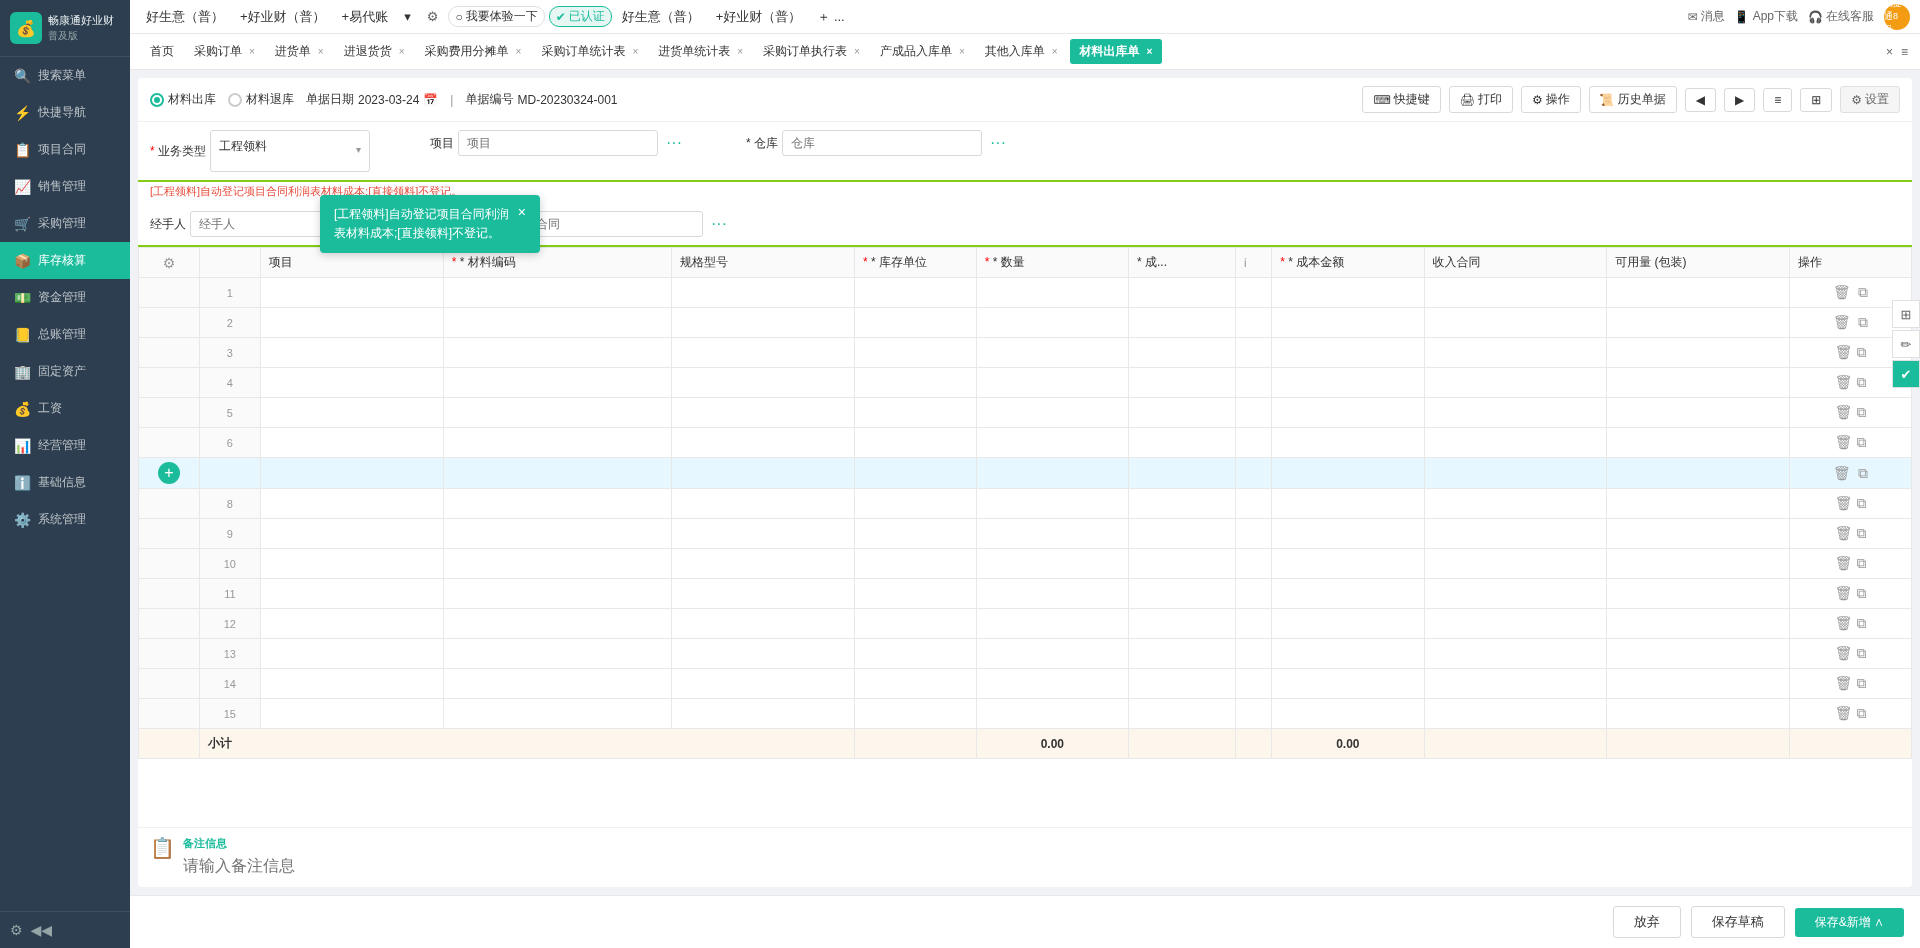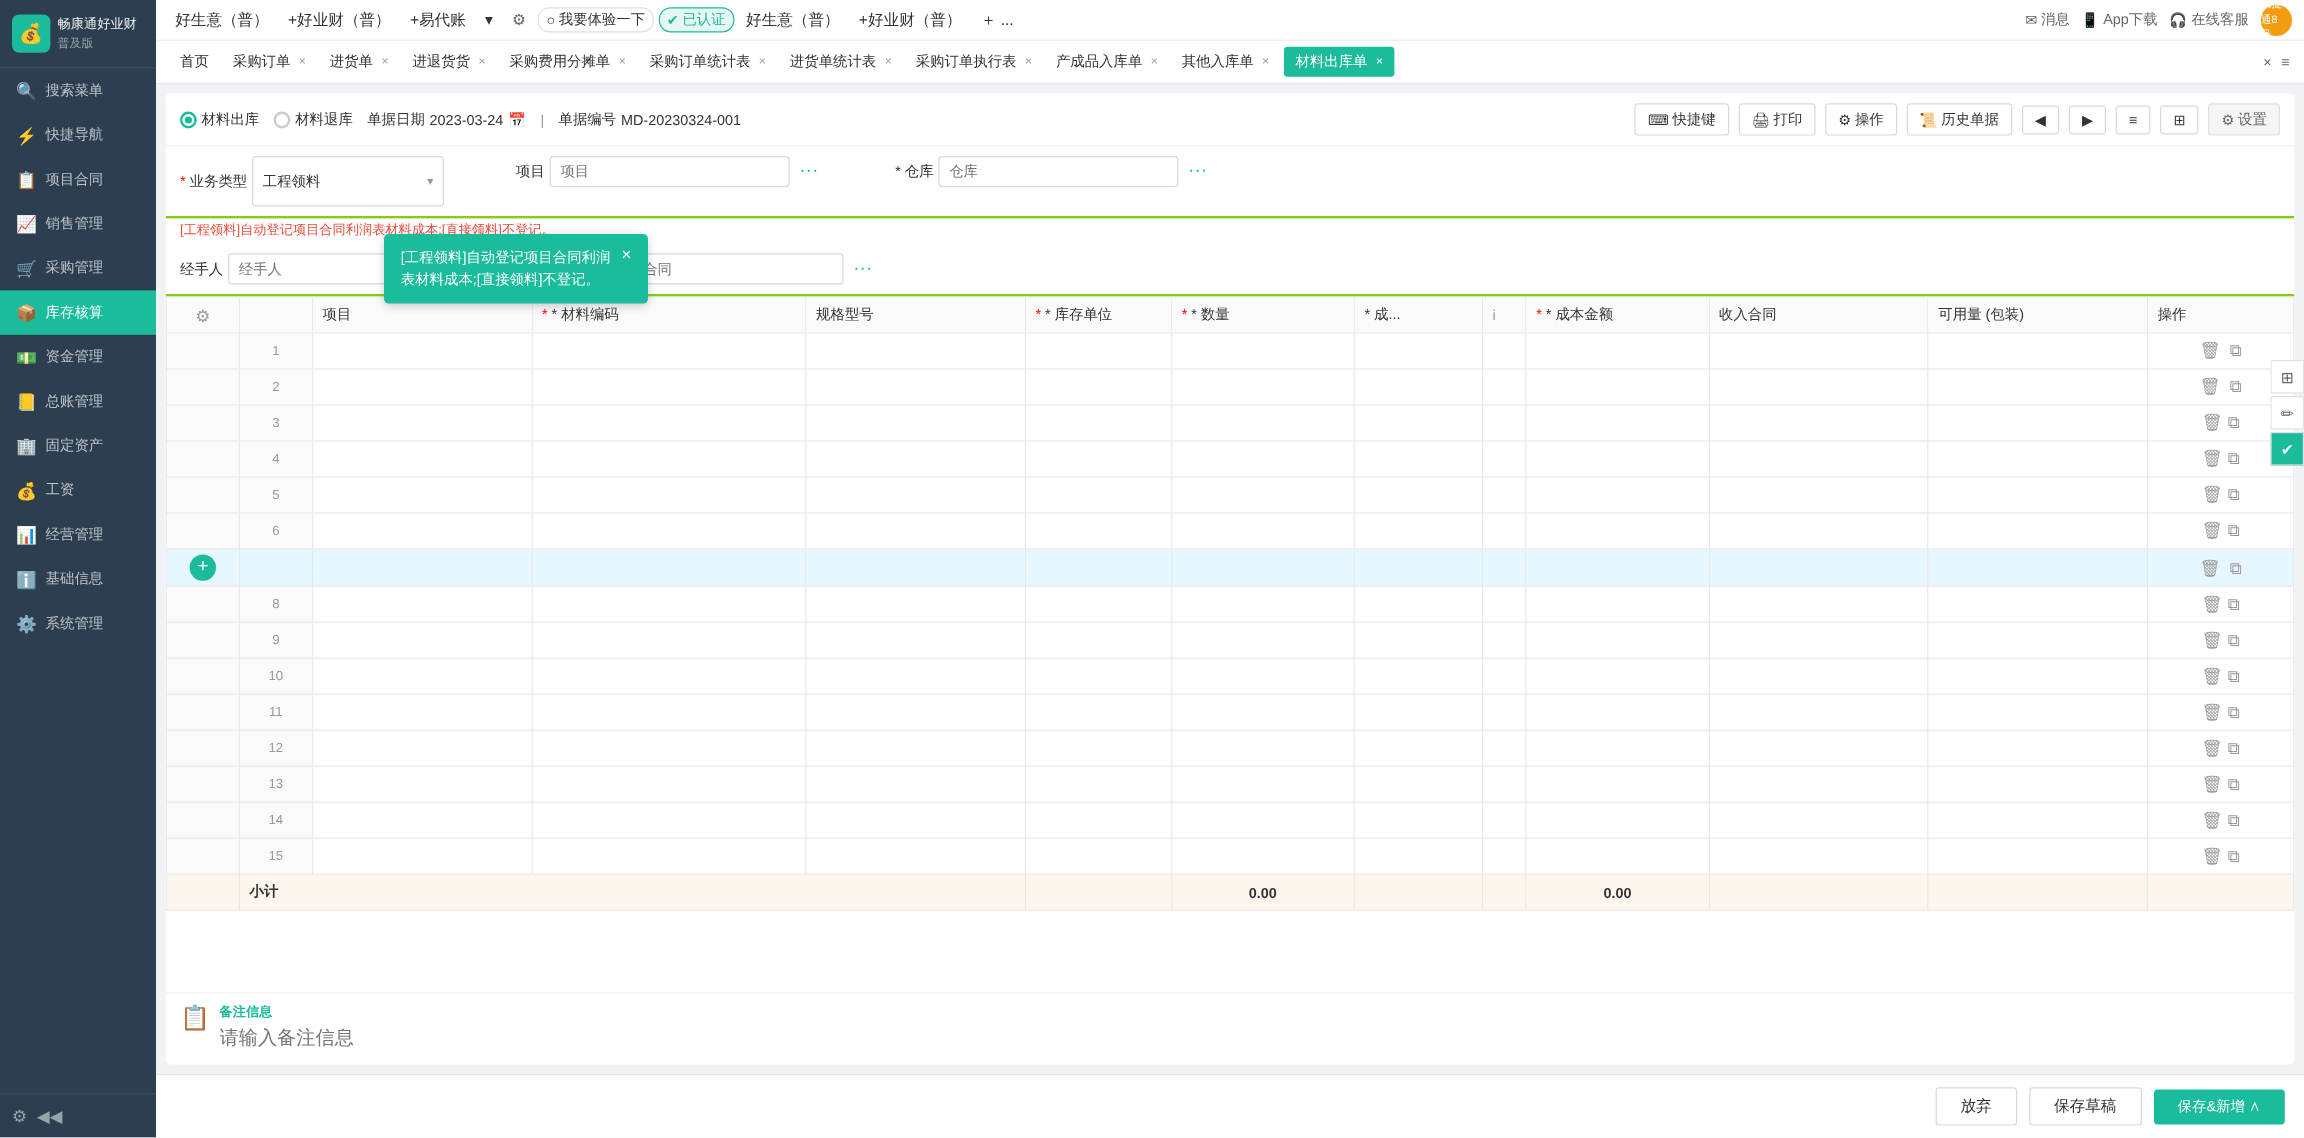--- a/index.html
+++ b/index.html
@@ -18,21 +18,21 @@
     .sidebar-bottom { padding: 10px; display: flex; align-items: center; gap: 8px; border-top: 1px solid #3d5166; }
     .sidebar-bottom-icon { color: #95a5a6; cursor: pointer; font-size: 14px; }
 
     
     .main { flex: 1; display: flex; flex-direction: column; height: 948px; overflow: hidden; }
 
     
     .topnav { background: #fff; border-bottom: 1px solid #e8e8e8; padding: 0 12px; display: flex; align-items: center; height: 36px; gap: 4px; }
     .topnav-item { padding: 4px 8px; color: #333; cursor: pointer; white-space: nowrap; font-size: 12px; display: flex; align-items: center; gap: 3px; }
     .topnav-item .close-x { color: #999; margin-left: 4px; font-size: 10px; }
-    .topnav-item-green { background: #1abc9c; color: #fff !important; border-radius: 3px; padding: 4px 10px; }
+    .topnav-item-green { background: #1abc9c; color: #fff !important; border-radius: 3px; padding: 4px 10px; font-weight: bold; }
     .topnav-right { margin-left: auto; display: flex; align-items: center; gap: 8px; color: #666; }
     .topnav-right-btn { cursor: pointer; color: #666; font-size: 12px; display: flex; align-items: center; gap: 2px; }
 
     
     .supernav { background: #fff; border-bottom: 1px solid #e8e8e8; padding: 0 10px; display: flex; align-items: center; height: 34px; gap: 4px; }
     .supernav-item { padding: 4px 6px; color: #333; cursor: pointer; font-size: 13px; display: flex; align-items: center; gap: 2px; }
     .supernav-badge { background: #fff; border: 1px solid #e0e0e0; border-radius: 10px; padding: 1px 6px; font-size: 11px; color: #333; display: flex; align-items: center; gap: 3px; cursor: pointer; }
     .supernav-badge.green { background: #e6f7f3; color: #1abc9c; border-color: #1abc9c; }
     .supernav-right { margin-left: auto; display: flex; align-items: center; gap: 10px; color: #666; font-size: 12px; }
     .supernav-right-item { cursor: pointer; display: flex; align-items: center; gap: 3px; }
@@ -55,21 +55,21 @@
     .toolbar-right { margin-left: auto; display: flex; align-items: center; gap: 8px; }
     .toolbar-btn { padding: 4px 10px; border: 1px solid #d9d9d9; border-radius: 3px; cursor: pointer; color: #333; font-size: 12px; background: #fff; display: flex; align-items: center; gap: 3px; }
     .settings-btn { padding: 4px 10px; background: #f5f5f5; border: 1px solid #e0e0e0; border-radius: 3px; cursor: pointer; font-size: 12px; display: flex; align-items: center; gap: 3px; color: #666; }
 
     
     .form-row { padding: 8px 12px; display: flex; align-items: flex-start; gap: 20px; border-bottom: 2px solid #84cc16; flex-wrap: wrap; }
     .form-field { display: flex; align-items: center; gap: 4px; min-width: 200px; }
     .form-label { color: #333; white-space: nowrap; font-size: 12px; }
     .form-label.required::before { content: '* '; color: red; }
     .form-input { border: 1px solid #d9d9d9; border-radius: 3px; padding: 3px 8px; font-size: 12px; color: #333; min-width: 120px; height: 26px; outline: none; }
-    .form-input-select { border: 1px solid #d9d9d9; border-radius: 3px; padding: 16px 8px; font-size: 12px; color: #333; min-width: 160px; height: 42px; display: flex; align-items: center; justify-content: space-between; cursor: pointer; }
+    .form-input-select { border: 1px solid #d9d9d9; border-radius: 3px; padding: 16px 8px; font-size: 12px; color: #333; min-width: 160px; height: 42px; display: flex; align-items: flex-end; justify-content: space-between; cursor: pointer; }
     .form-input-select.has-value { color: #333; }
     .form-dots { color: #1abc9c; cursor: pointer; font-size: 16px; padding: 0 4px; }
     .warn-text { color: #e74c3c; font-size: 11px; margin-top: 2px; }
 
     
     .tooltip-box { background: #1abc9c; color: #fff; border-radius: 4px; padding: 10px 14px; font-size: 12px; line-height: 1.6; max-width: 220px; position: absolute; top: 195px; left: 320px; z-index: 999; box-shadow: 0 2px 8px rgba(0,0,0,0.2); }
     .tooltip-close { float: right; cursor: pointer; font-size: 14px; line-height: 1; margin-left: 8px; }
 
     
     .table-wrap { flex: 1; overflow: auto; }

